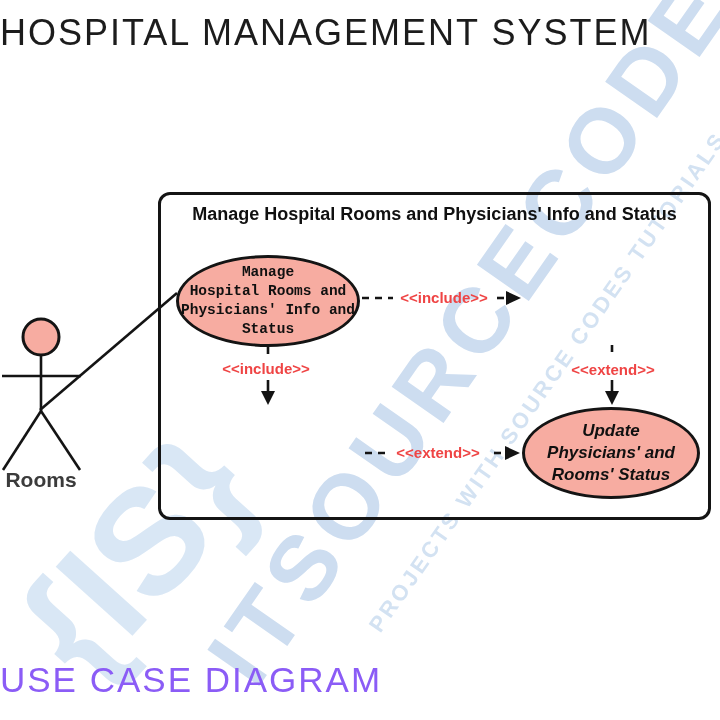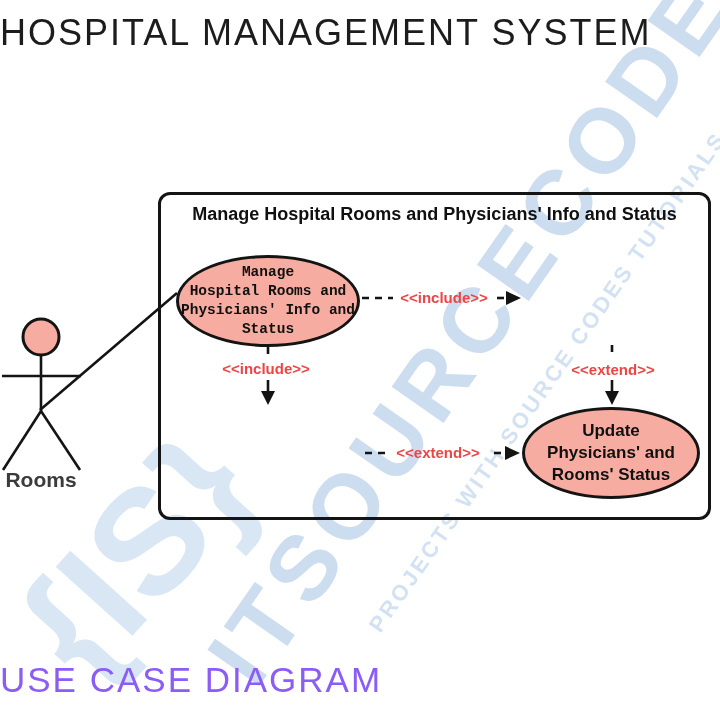--- a/index.html
+++ b/index.html
@@ -49,21 +49,21 @@
   .uc{
     position:absolute;border:3px solid #141414;border-radius:50%;
     background:#F7ACA1;display:flex;align-items:center;justify-content:center;
     text-align:center;font-weight:bold;color:#101010;z-index:4;
     white-space:pre-line;line-height:1.3;font-size:17px;box-sizing:border-box;
   }
   .uc--small{font-size:14.5px;line-height:1.32;}
   #uc-manage {left:176px;top:255px;width:184px;height:92px;font-family:Liberation Mono, monospace;}
   #uc-records{left:522px;top:253px;width:176px;height:90px;}
   #uc-encodes{left:177px;top:407px;width:186px;height:92px;}
-  #uc-update {left:522px;top:407px;width:178px;height:92px;}
+  #uc-update {left:522px;top:407px;width:178px;height:92px;font-style:italic;}
   
   .rel-label{
     position:absolute;transform:translate(-50%,-50%);z-index:5;
     font-size:15px;font-weight:bold;color:#ef4444;white-space:nowrap;
   }
   #lbl-inc-h{left:444px;top:297px;}
   #lbl-inc-v{left:266px;top:368px;}
   #lbl-ext-v{left:613px;top:369px;}
   #lbl-ext-h{left:438px;top:452px;}
   

